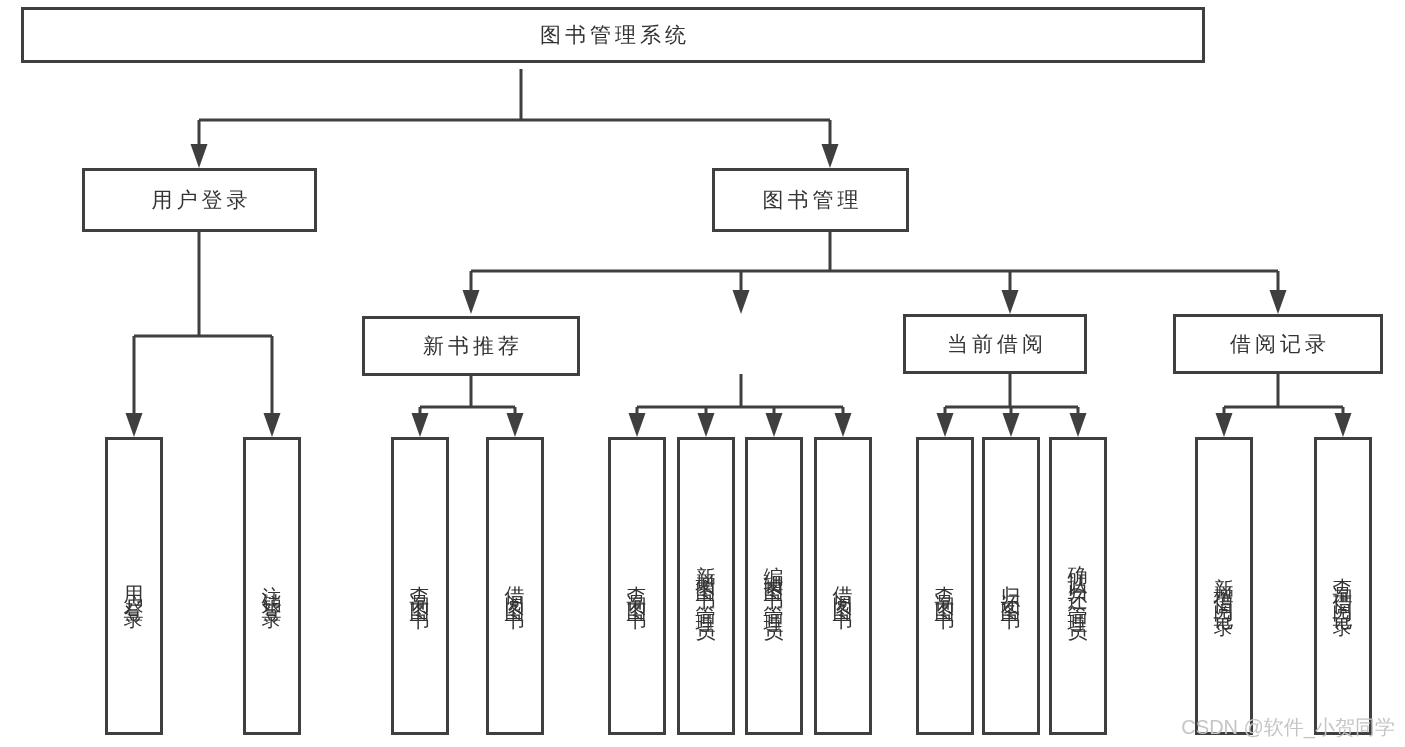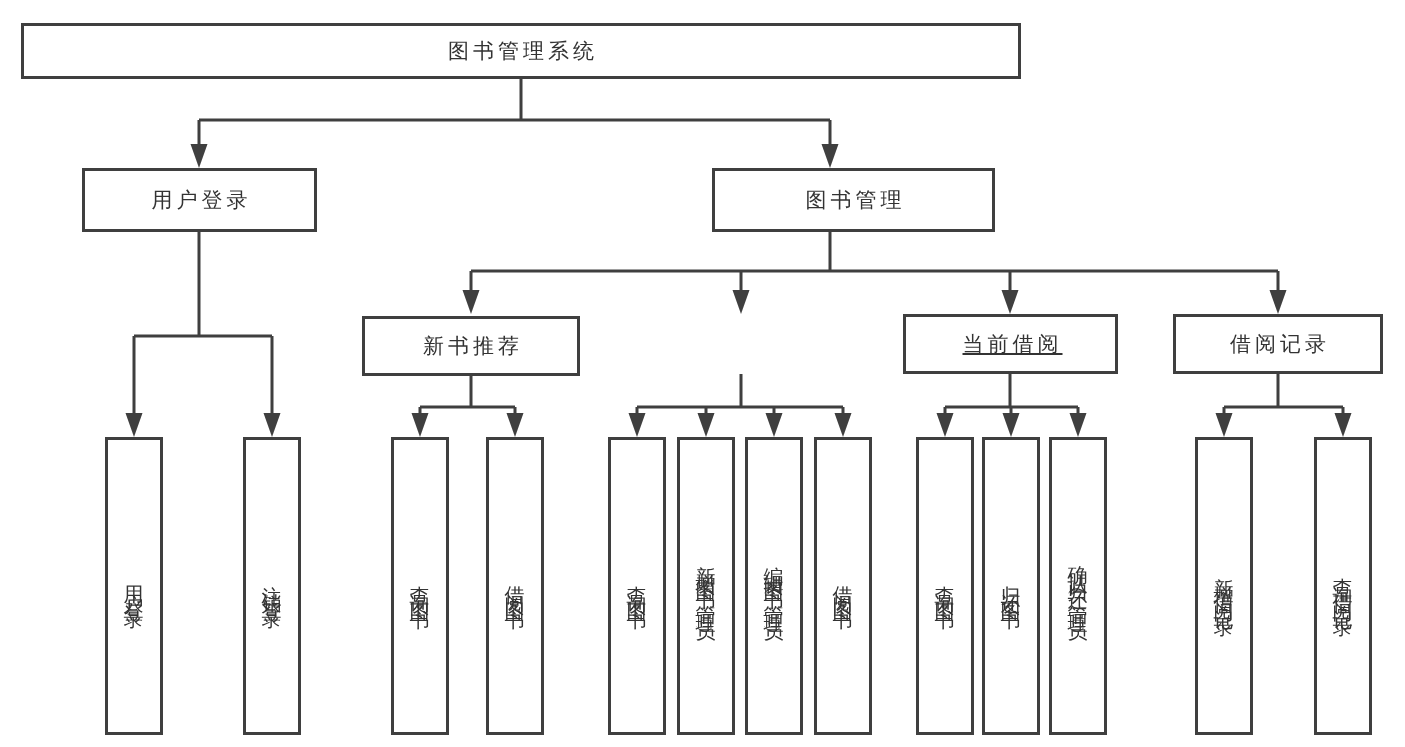--- a/index.html
+++ b/index.html
@@ -75,35 +75,35 @@
       <polygon points="765.5,413 782.5,413 774,437"></polygon>
       <polygon points="834.5,413 851.5,413 843,437"></polygon>
       <polygon points="936.5,413 953.5,413 945,437"></polygon>
       <polygon points="1002.5,413 1019.5,413 1011,437"></polygon>
       <polygon points="1069.5,413 1086.5,413 1078,437"></polygon>
       <polygon points="1215.5,413 1232.5,413 1224,437"></polygon>
       <polygon points="1334.5,413 1351.5,413 1343,437"></polygon>
     </g>
   </svg>
 
-  <div class="node hbox" style="left:21px; top:23px; width:1000px; height:56px;font-family:Liberation Mono, monospace;">
+  <div class="node hbox" style="left:21px; top:7px; width:1184px; height:56px;font-family:Liberation Mono, monospace;">
     <span>图书管理系统</span>
   </div>
 
   <div class="node hbox" style="left:82px; top:168px; width:235px; height:64px;">
     <span>用户登录</span>
   </div>
-  <div class="node hbox" style="left:712px; top:168px; width:283px; height:64px;">
+  <div class="node hbox" style="left:712px; top:168px; width:197px; height:64px;">
     <span>图书管理</span>
   </div>
 
   <div class="node hbox" style="left:362px; top:316px; width:218px; height:60px;">
     <span>新书推荐</span>
   </div>
-  <div class="node hbox" style="left:903px; top:314px; width:215px; height:60px;text-decoration:underline;">
+  <div class="node hbox" style="left:903px; top:314px; width:184px; height:60px;">
     <span>当前借阅</span>
   </div>
   <div class="node hbox" style="left:1173px; top:314px; width:210px; height:60px;">
     <span>借阅记录</span>
   </div>
 
   <div class="node vbox" style="left:105px; top:437px; width:58px; height:298px;">
     <span>用户登录</span>
   </div>
   <div class="node vbox" style="left:243px; top:437px; width:58px; height:298px;">
@@ -140,13 +140,14 @@
     <span>确认归还（管理员）</span>
   </div>
 
   <div class="node vbox" style="left:1195px; top:437px; width:58px; height:298px;">
     <span>新增借阅记录</span>
   </div>
   <div class="node vbox" style="left:1314px; top:437px; width:58px; height:298px;">
     <span>查询借阅记录</span>
   </div>
 
+  <div class="watermark">CSDN @软件_小贺同学</div>
 </div>
 
 </body></html>

